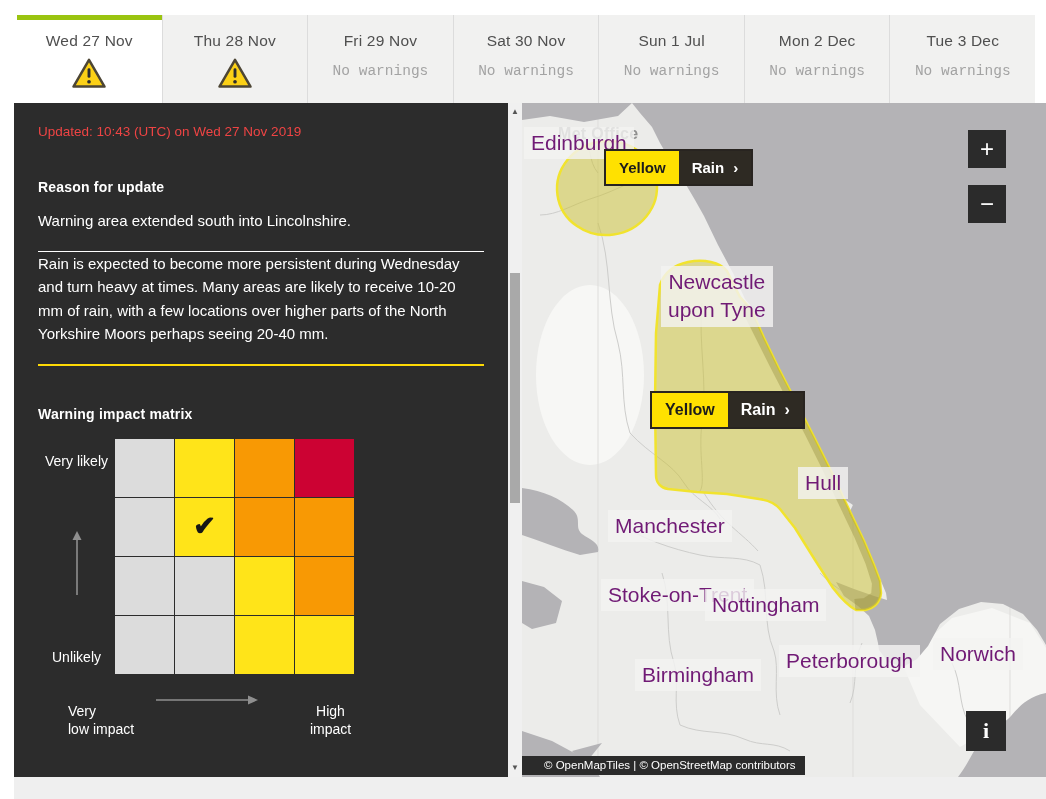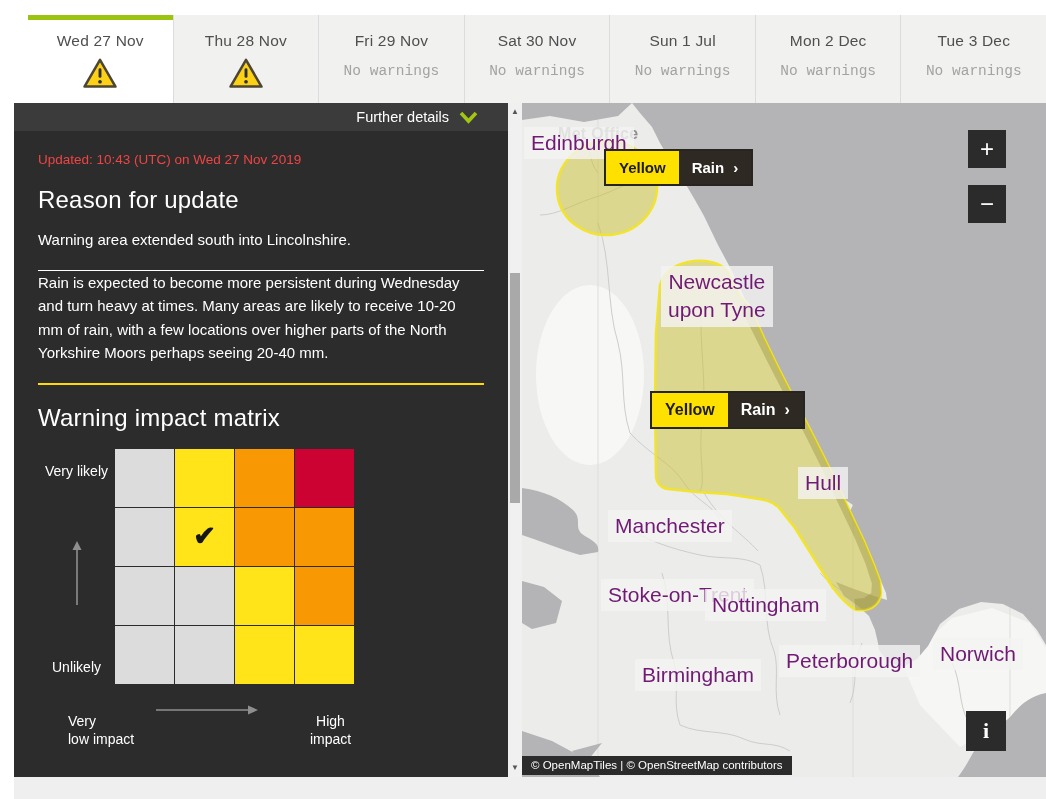--- a/index.html
+++ b/index.html
@@ -1,39 +1,39 @@
 <!DOCTYPE html>
 <html><head>
 <meta charset="utf-8">
 <style>
   * { box-sizing: border-box; margin: 0; padding: 0; }
   html,body { width:1046px; height:799px; background:#ffffff;
     font-family:"Liberation Sans", sans-serif; overflow:hidden; }
   .stage { position:relative; width:1046px; height:799px; }
 
   
-  .tabs-row { position:absolute; left:28px; top:15px; width:1018px; height:88px; display:flex; }
+  .tabs-row { position:absolute; left:17px; top:15px; width:1018px; height:88px; display:flex; }
   .tab { flex:1 1 0; background:#f1f1f0; border-left:1px solid #dcdcdc;
          display:flex; flex-direction:column; align-items:center; justify-content:flex-start;
          padding-top:17px; cursor:pointer; position:relative; }
   .tab:first-child { border-left:none; }
   .tab.active { background:#ffffff; border-top:5px solid #9ac410; padding-top:12px; }
   .tab-date { font-size:15.5px; color:#4f4f4f; letter-spacing:.2px; }
   .tab-status { margin-top:13px; font-size:14.5px; color:#a3a3a3;font-family:Liberation Mono, monospace; }
   .tab-warnicon { margin-top:8px; width:36px; height:31px; }
 
   
   .panel { position:absolute; left:14px; top:103px; width:494px; height:674px;
            background:#2c2c2c; color:#ffffff; overflow:hidden; }
   .details-bar { height:28px; background:#3b3b3b; display:flex; align-items:center;
                  justify-content:flex-end; padding-right:30px; gap:10px; cursor:pointer; }
   .details-bar span { font-size:14.5px; color:#ffffff; }
   .panel-body { padding:0 24px; }
   .updated { margin-top:21px; font-size:13.5px; color:#ef4444; }
-  .panel h2 { margin-top:19px; font-size:24px; font-weight:normal; letter-spacing:.2px; }
+  .panel h2 { margin-top:40px; font-size:14px; font-weight:bold; letter-spacing:.2px; }
   .p1 { margin-top:17px; font-size:15px; }
   .hr-white { margin-top:22px; border:none; border-top:1px solid #ffffff; }
   .p2 { font-size:15px; line-height:1.55; }
   .hr-yellow { margin-top:19px; border:none; border-top:2px solid #fdd905; }
 
   
   .matrix-wrap { margin-top:17px; display:flex; }
   .matrix-left { width:77px; position:relative; height:234px; }
   .ml-top { position:absolute; top:14px; width:100%; text-align:center; font-size:14px; line-height:1.25;}
   .ml-bottom { position:absolute; bottom:8px; width:100%; text-align:center; font-size:14px; }
@@ -64,21 +64,21 @@
   .badge .lvl { background:#ffe100; color:#1c1c1c; font-weight:bold; padding:8px 13px; }
   .badge .haz { background:#2e2a23; color:#ffffff; font-weight:bold; padding:8px 13px; display:flex; gap:9px; align-items:center;}
   .badge-0 { left:82px; top:46px; font-size:15px; }
   .badge-1 { left:128px; top:288px; font-size:16px; }
   .mapbtn { position:absolute; z-index:4; width:38px; height:38px; background:#2b2b2b; color:#ffffff;
             font-size:24px; display:flex; align-items:center; justify-content:center; cursor:pointer; }
   .zoom-in  { left:446px; top:27px; }
   .zoom-out { left:446px; top:82px; }
   .info-btn { left:444px; top:608px; width:40px; height:40px; font-size:22px; font-weight:bold; font-family:"Liberation Serif",serif;}
   .attribution { position:absolute; z-index:4; left:0; top:653px; background:#2b2b2b; color:#ffffff;
-                 font-size:11.5px; padding:3px 9px 4px 9px; white-space:nowrap; }
+                 font-size:11.5px; padding:3px 9px 4px 22px; white-space:nowrap; }
 
   .footer-strip { position:absolute; left:14px; top:777px; width:1032px; height:22px; background:#efefef; }
 </style>
 </head>
 <body>
 
 <div class="stage">
 
   <div class="tabs-row" id="tabs-row">
       <div class="tab active">
@@ -113,26 +113,20 @@
         <div class="tab-date">Mon 2 Dec</div>
         <div class="tab-status">No warnings</div>
       </div>
       <div class="tab">
         <div class="tab-date">Tue 3 Dec</div>
         <div class="tab-status">No warnings</div>
       </div>
     </div>
 
   <div class="panel">
-    <div class="details-bar">
-      <span>Further details</span>
-      <svg width="19" height="13" viewBox="0 0 19 13">
-        <polyline points="2,2 9.5,10 17,2" fill="none" stroke="#a2c613" stroke-width="3.6"></polyline>
-      </svg>
-    </div>
     <div class="panel-body">
       <div class="updated">Updated: 10:43 (UTC) on Wed 27 Nov 2019</div>
       <h2>Reason for update</h2>
       <p class="p1">Warning area extended south into Lincolnshire.</p>
       <hr class="hr-white">
       <p class="p2">Rain is expected to become more persistent during Wednesday and turn heavy at times. Many areas are likely to receive 10-20 mm of rain, with a few locations over higher parts of the North Yorkshire Moors perhaps seeing 20-40 mm.</p>
       <hr class="hr-yellow">
       <h2>Warning impact matrix</h2>
 
       <div class="matrix-wrap">

